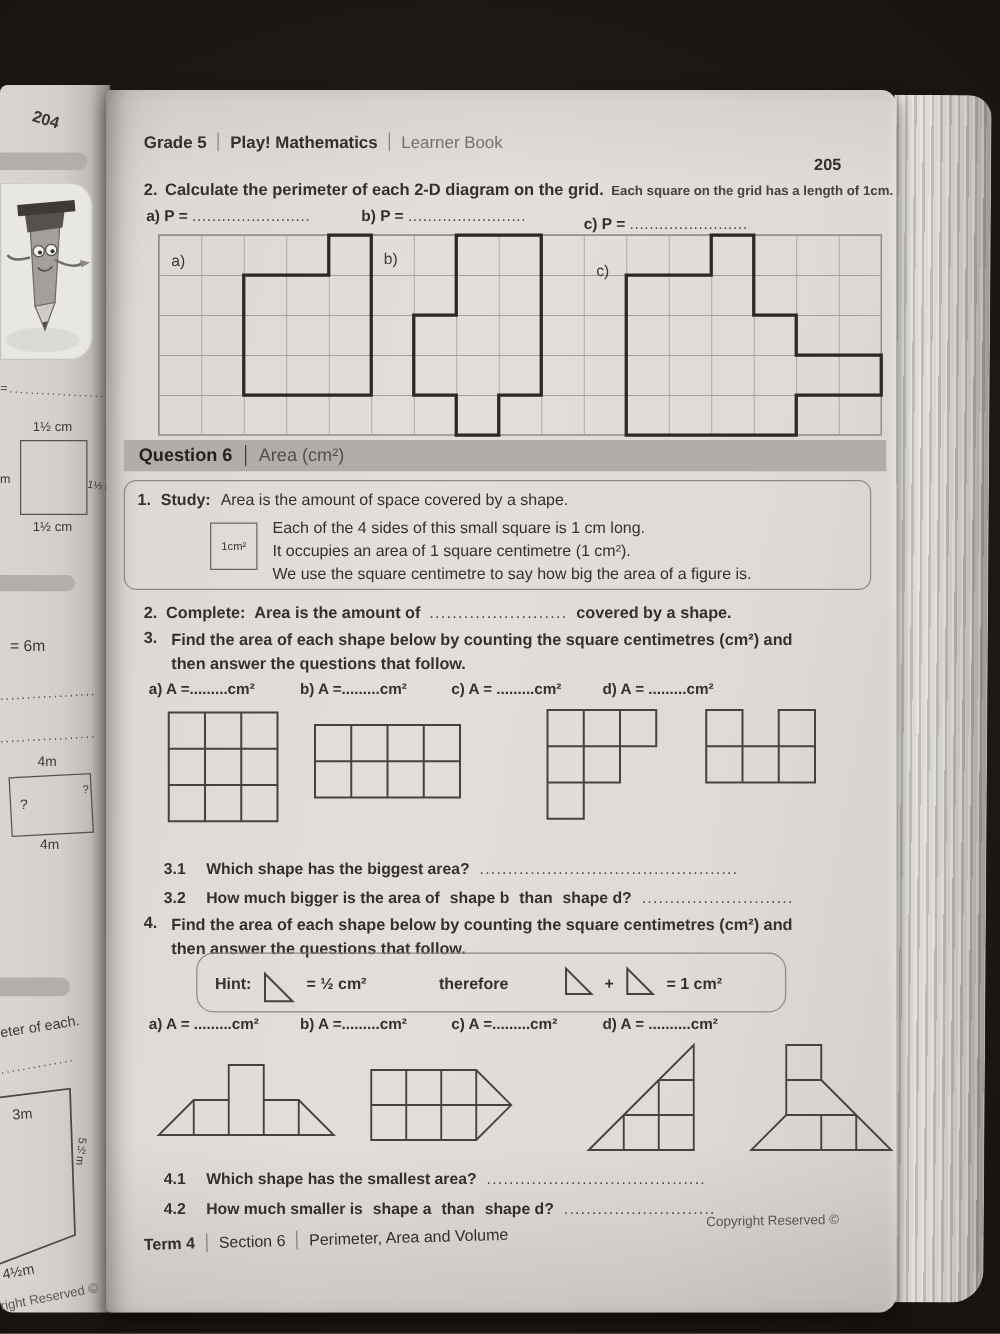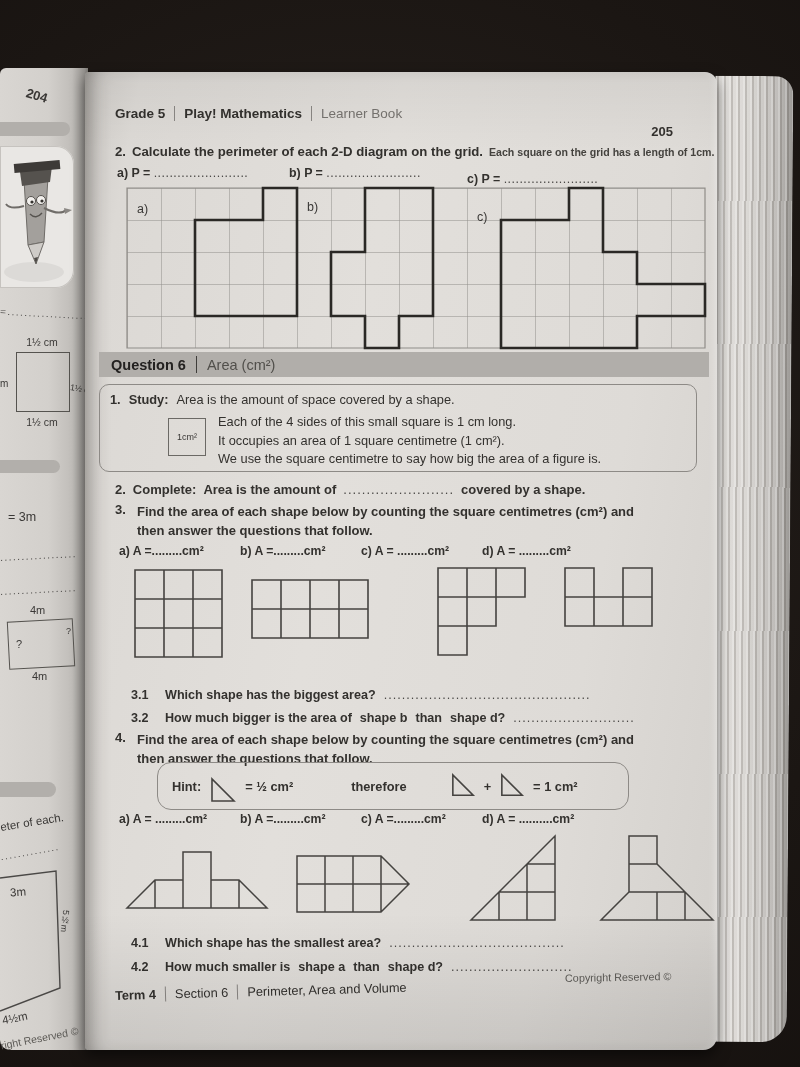--- a/index.html
+++ b/index.html
@@ -142,21 +142,21 @@
 
     <div class="lp-dots" style="left:0;top:240px;transform:rotate(3deg);">=...................</div>
 
     <div class="lp-small" style="left:16px;top:268px;width:52px;text-align:center;">1½ cm</div>
     <div class="lp-square" style="left:16px;top:284px;width:52px;height:58px;"></div>
     <div class="lp-small" style="left:0;top:310px;font-size:10px;">m</div>
     <div class="lp-small" style="left:70px;top:316px;font-size:8.6px;transform:rotate(9deg);">1½ cm</div>
     <div class="lp-small" style="left:16px;top:348px;width:52px;text-align:center;">1½ cm</div>
 
     <div class="lp-band" style="left:0;top:392px;width:60px;height:13px;"></div>
-    <div class="lp-small" style="left:8px;top:442px;font-size:12.5px;">= 3m</div>
+    <div class="lp-small" style="left:8px;top:442px;font-size:12.5px;">= 6m</div>
     <div class="lp-dots" style="left:0;top:482px;transform:rotate(-3deg);">..................</div>
     <div class="lp-dots" style="left:0;top:516px;transform:rotate(-3deg);">..................</div>
 
     <div class="lp-small" style="left:30px;top:536px;font-size:11px;">4m</div>
     <div class="lp-square" style="left:8px;top:552px;width:64px;height:46px;border-width:1px;transform:rotate(-3deg);"></div>
     <div class="lp-small" style="left:16px;top:570px;font-size:11px;">?</div>
     <div class="lp-small" style="left:66px;top:558px;font-size:9px;">?</div>
     <div class="lp-small" style="left:32px;top:602px;font-size:11px;">4m</div>
 
     <div class="lp-band" style="left:0;top:714px;width:56px;height:15px;"></div>

